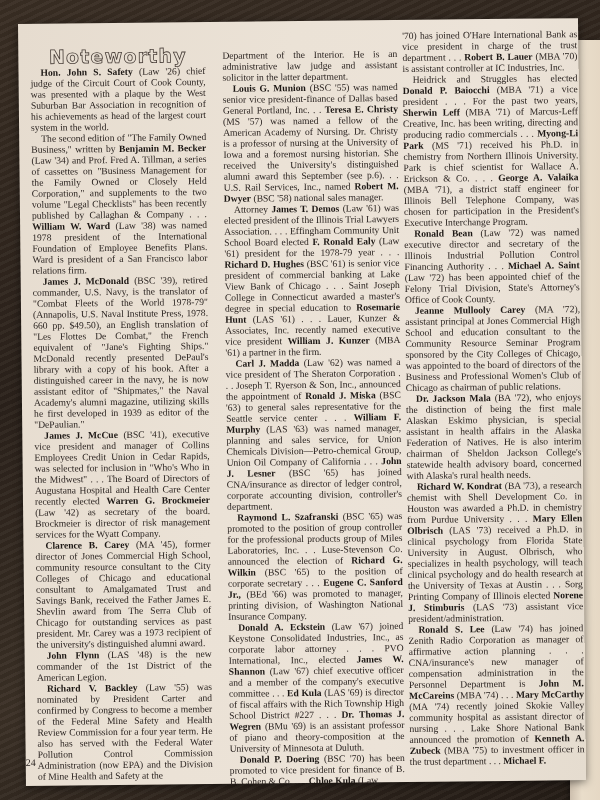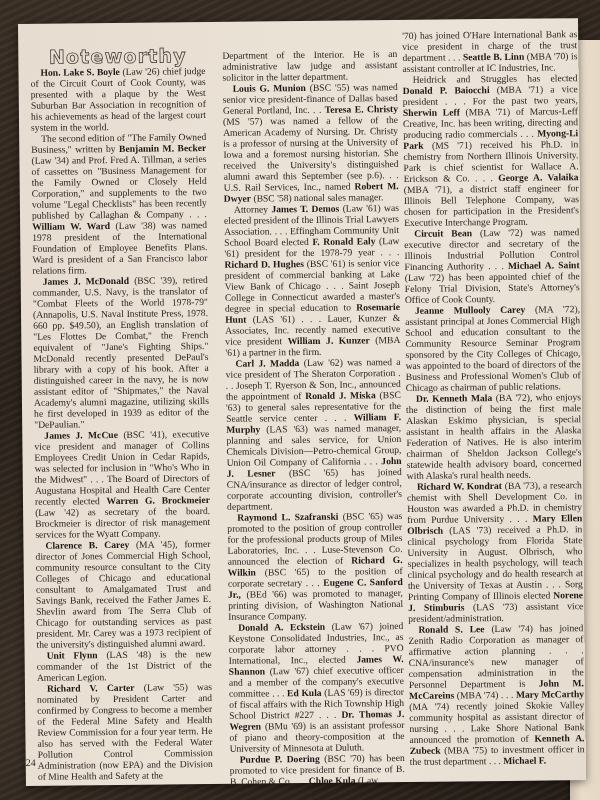--- a/index.html
+++ b/index.html
@@ -48,40 +48,40 @@
 </style>
 </head>
 <body>
 
 <div class="wood-grain"></div>
 <div class="next-page"></div>
 
 <div class="page">
   <div class="column col-1">
     <h1 class="headline">Noteworthy</h1>
-  <p><b>Hon. Lake S. Boyle</b><span> (Law '26) chief judge of the Circuit Court of Cook County, was presented with a plaque by the West Suburban Bar Association in recognition of his achievements as head of the largest court system in the world.</span></p>
+  <p><b>Hon. John S. Safety</b><span> (Law '26) chief judge of the Circuit Court of Cook County, was presented with a plaque by the West Suburban Bar Association in recognition of his achievements as head of the largest court system in the world.</span></p>
       <p><span>The second edition of "The Family Owned Business," written by </span><b>Benjamin M. Becker</b><span> (Law '34) and Prof. Fred A. Tillman, a series of cassettes on "Business Management for the Family Owned or Closely Held Corporation," and supplements to the two volume "Legal Checklists" has been recently published by Callaghan &amp; Company . . . </span><b>William W. Ward</b><span> (Law '38) was named 1978 president of the International Foundation of Employee Benefits Plans. Ward is president of a San Francisco labor relations firm.</span></p>
       <p><b>James J. McDonald</b><span> (BSC '39), retired commander, U.S. Navy, is the translator of "Combat Fleets of the World 1978-79" (Annapolis, U.S. Naval Institute Press, 1978. 660 pp. $49.50), an English translation of "Les Flottes De Combat," the French equivalent of "Jane's Fighting Ships." McDonald recently presented DePaul's library with a copy of his book. After a distinguished career in the navy, he is now assistant editor of "Shipmates," the Naval Academy's alumni magazine, utilizing skills he first developed in 1939 as editor of the "DePaulian."</span></p>
       <p><b>James J. McCue</b><span> (BSC '41), executive vice president and manager of Collins Employees Credit Union in Cedar Rapids, was selected for inclusion in "Who's Who in the Midwest" . . . The Board of Directors of Augustana Hospital and Health Care Center recently elected </span><b>Warren G. Brockmeier</b><span> (Law '42) as secretary of the board. Brockmeier is director of risk management services for the Wyatt Company.</span></p>
       <p><b>Clarence B. Carey</b><span> (MA '45), former director of Jones Commercial High School, community resource consultant to the City Colleges of Chicago and educational consultant to Amalgamated Trust and Savings Bank, received the Father James E. Shevlin award from The Serra Club of Chicago for outstanding services as past president. Mr. Carey was a 1973 recipient of the university's distinguished alumni award.</span></p>
-      <p><b>Unit Flynn</b><span> (LAS '48) is the new commander of the 1st District of the American Legion.</span></p>
-      <p><b>Richard V. Carter</b><span> (Law '55) was nominated by President Carter and confirmed by Congress to become a member of the Federal Mine Safety and Health Review Commission for a four year term. He also has served with the Federal Water Pollution Control Commission Administration (now EPA) and the Division of Mine Health and Safety at the</span></p>
+      <p><b>John Flynn</b><span> (LAS '48) is the new commander of the 1st District of the American Legion.</span></p>
+      <p><b>Richard V. Backley</b><span> (Law '55) was nominated by President Carter and confirmed by Congress to become a member of the Federal Mine Safety and Health Review Commission for a four year term. He also has served with the Federal Water Pollution Control Commission Administration (now EPA) and the Division of Mine Health and Safety at the</span></p>
     </div>
   <div class="column col-2">
       <p style="text-indent: 0px;"><span>Department of the Interior. He is an administrative law judge and assistant solicitor in the latter department.</span></p>
       <p><b>Louis G. Munion</b><span> (BSC '55) was named senior vice president-finance of Dallas based General Portland, Inc. . . </span><b>Teresa E. Christy</b><span> (MS '57) was named a fellow of the American Academy of Nursing. Dr. Christy is a professor of nursing at the University of Iowa and a foremost nursing historian. She received the University's distinguished alumni award this September (see p.6). . . U.S. Rail Services, Inc., named </span><b>Robert M. Dwyer</b><span> (BSC '58) national sales manager.</span></p>
       <p><span>Attorney </span><b>James T. Demos</b><span> (Law '61) was elected president of the Illinois Trial Lawyers Association. . . . Effingham Community Unit School Board elected </span><b>F. Ronald Ealy</b><span> (Law '61) president for the 1978-79 year . . . </span><b>Richard D. Hughes</b><span> (BSC '61) is senior vice president of commercial banking at Lake View Bank of Chicago . . . Saint Joseph College in Connecticut awarded a master's degree in special education to </span><b>Rosemarie Hunt</b><span> (LAS '61) . . . Lauer, Kunzer &amp; Associates, Inc. recently named executive vice president </span><b>William J. Kunzer</b><span> (MBA '61) a partner in the firm.</span></p>
       <p><b>Carl J. Madda</b><span> (Law '62) was named a vice president of The Sheraton Corporation . . . Joseph T. Ryerson &amp; Son, Inc., announced the appointment of </span><b>Ronald J. Miska</b><span> (BSC '63) to general sales representative for the Seattle service center . . . </span><b>William F. Murphy</b><span> (LAS '63) was named manager, planning and sales service, for Union Chemicals Division—Petro-chemical Group, Union Oil Company of California . . . </span><b>John J. Lesner</b><span> (BSC '65) has joined CNA/insurance as director of ledger control, corporate accounting division, controller's department.</span></p>
       <p><b>Raymond L. Szafranski</b><span> (BSC '65) was promoted to the position of group controller for the professional products group of Miles Laboratories, Inc. . . Luse-Stevenson Co. announced the election of </span><b>Richard G. Wilkin</b><span> (BSC '65) to the position of corporate secretary . . . </span><b>Eugene C. Sanford Jr.,</b><span> (BEd '66) was promoted to manager, printing division, of Washington National Insurance Company.</span></p>
       <p><b>Donald A. Eckstein</b><span> (Law '67) joined Keystone Consolidated Industries, Inc., as corporate labor attorney . . . PVO International, Inc., elected </span><b>James W. Shannon</b><span> (Law '67) chief executive officer and a member of the company's executive committee . . . </span><b>Ed Kula</b><span> (LAS '69) is director of fiscal affairs with the Rich Township High School District #227 . . . </span><b>Dr. Thomas J. Wegren</b><span> (BMu '69) is an assistant professor of piano and theory-composition at the University of Minnesota at Duluth.</span></p>
-      <p><b>Purdue P. Doering</b><span> (BSC '70) has been promoted to vice president for finance of B. B. Cohen &amp; Co. . . . </span><b>Chloe Kula</b><span> (Law</span></p>
+      <p><b>Donald P. Doering</b><span> (BSC '70) has been promoted to vice president for finance of B. B. Cohen &amp; Co. . . . </span><b>Chloe Kula</b><span> (Law</span></p>
     </div>
   <div class="column col-3">
-      <p style="text-indent: 0px;"><span>'70) has joined O'Hare International Bank as vice president in charge of the trust department . . . </span><b>Seattle B. Linn</b><span> (MBA '70) is assistant controller at IC Industries, Inc.</span></p>
+      <p style="text-indent: 0px;"><span>'70) has joined O'Hare International Bank as vice president in charge of the trust department . . . </span><b>Robert B. Lauer</b><span> (MBA '70) is assistant controller at IC Industries, Inc.</span></p>
       <p><span>Heidrick and Struggles has elected </span><b>Donald P. Baiocchi</b><span> (MBA '71) a vice president . . . For the past two years, </span><b>Sherwin Leff</b><span> (MBA '71) of Marcus-Leff Creative, Inc. has been writing, directing and producing radio commercials . . . </span><b>Myong-Li Park</b><span> (MS '71) received his Ph.D. in chemistry from Northern Illinois University. Park is chief scientist for Wallace A. Erickson &amp; Co. . . . </span><b>George A. Valaika</b><span> (MBA '71), a district staff engineer for Illinois Bell Telephone Company, was chosen for participation in the President's Executive Interchange Program.</span></p>
-      <p><b>Circuit Bean</b><span> (Law '72) was named executive director and secretary of the Illinois Industrial Pollution Control Financing Authority . . . </span><b>Michael A. Saint</b><span> (Law '72) has been appointed chief of the Felony Trial Division, State's Attorney's Office of Cook County.</span></p>
+      <p><b>Ronald Bean</b><span> (Law '72) was named executive director and secretary of the Illinois Industrial Pollution Control Financing Authority . . . </span><b>Michael A. Saint</b><span> (Law '72) has been appointed chief of the Felony Trial Division, State's Attorney's Office of Cook County.</span></p>
       <p><b>Jeanne Mullooly Carey</b><span> (MA '72), assistant principal at Jones Commercial High School and education consultant to the Community Resource Seminar Program sponsored by the City Colleges of Chicago, was appointed to the board of directors of the Business and Professional Women's Club of Chicago as chairman of public relations.</span></p>
-      <p><b>Dr. Kenneth Mala</b><span> (BA '72), who enjoys the distinction of being the first male Alaskan Eskimo physician, is special assistant in health affairs in the Alaska Federation of Natives. He is also interim chairman of Sheldon Jackson College's statewide health advisory board, concerned with Alaska's rural health needs.</span></p>
+      <p><b>Dr. Jackson Mala</b><span> (BA '72), who enjoys the distinction of being the first male Alaskan Eskimo physician, is special assistant in health affairs in the Alaska Federation of Natives. He is also interim chairman of Sheldon Jackson College's statewide health advisory board, concerned with Alaska's rural health needs.</span></p>
       <p><b>Richard W. Kondrat</b><span> (BA '73), a research chemist with Shell Development Co. in Houston was awarded a Ph.D. in chemistry from Purdue University . . . </span><b>Mary Ellen Olbrisch</b><span> (LAS '73) received a Ph.D. in clinical psychology from Florida State University in August. Olbrisch, who specializes in health psychology, will teach clinical psychology and do health research at the University of Texas at Austin . . . Sorg Printing Company of Illinois elected </span><b>Norene J. Stimburis</b><span> (LAS '73) assistant vice president/administration.</span></p>
       <p><b>Ronald S. Lee</b><span> (Law '74) has joined Zenith Radio Corporation as manager of affirmative action planning . . . CNA/insurance's new manager of compensation administration in the Personnel Department is </span><b>John M. McCareins</b><span> (MBA '74) . . . </span><b>Mary McCarthy</b><span> (MA '74) recently joined Skokie Valley community hospital as assistant director of nursing . . . Lake Shore National Bank announced the promotion of </span><b>Kenneth A. Zubeck</b><span> (MBA '75) to investment officer in the trust department . . . </span><b>Michael F.</b></p>
     </div>
   <div class="page-number">24</div>
 </div>
 
 </body></html>

